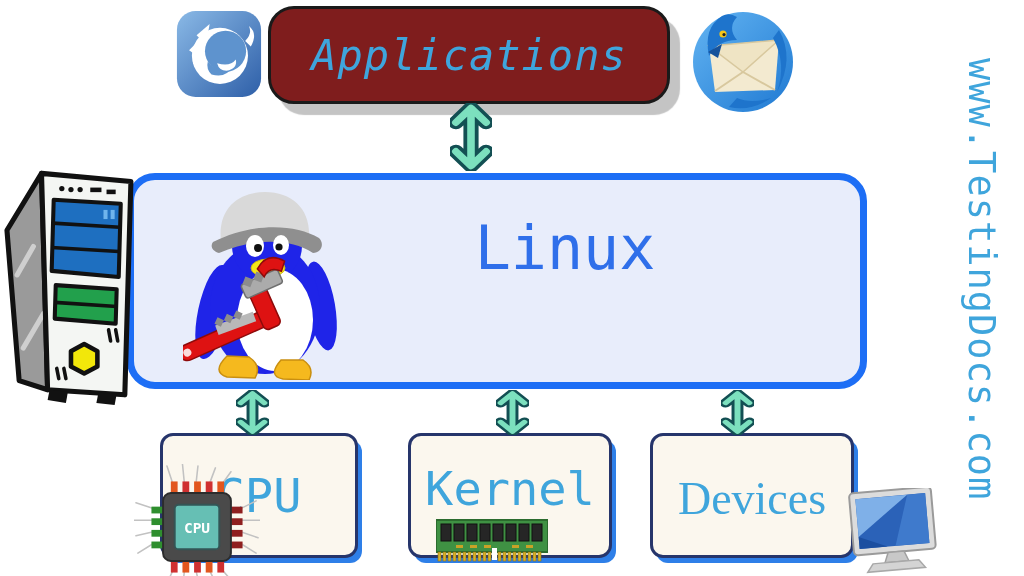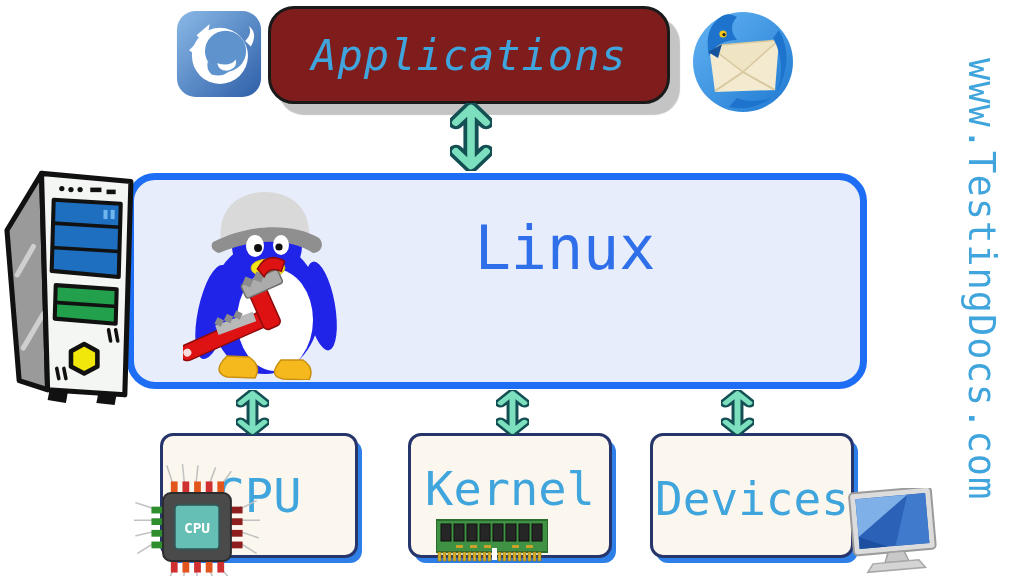--- a/index.html
+++ b/index.html
@@ -31,21 +31,21 @@
     border:3px solid var(--box-border,#26356B);border-radius:13px;
     box-shadow:5px 6px 0 -1px var(--box-shadow,#2E7FE8);
     display:flex;align-items:center;justify-content:center;z-index:1;
   }
   .sub-box .label{
     color:var(--accent-text,#3FA5DC);font-size:47px;white-space:nowrap;
   }
   #box-cpu{left:160px;width:192px;}
   #box-memory{left:408px;width:198px;}
   #box-memory .label{margin-top:-14px;}
-  #box-devices{left:650px;width:198px;}
+  #box-devices{left:650px;width:198px;font-family:Liberation Serif, serif;}
   #box-devices .label{font-size:46px;margin-top:6px;}
   
   .arrow{position:absolute;z-index:4;}
   .arrow path.o{stroke:var(--arrow-stroke,#134F53);stroke-width:13;fill:none;
     stroke-linecap:round;stroke-linejoin:round;}
   .arrow path.i{stroke:var(--arrow-fill,#7CE0BE);stroke-width:6.5;fill:none;
     stroke-linecap:round;stroke-linejoin:round;}
   #arrow-apps{left:450px;top:103px;width:42px;height:68px;}
   .arrow-small{width:33px;height:45px;top:390px;}
   #arrow-cpu{left:236px;}

